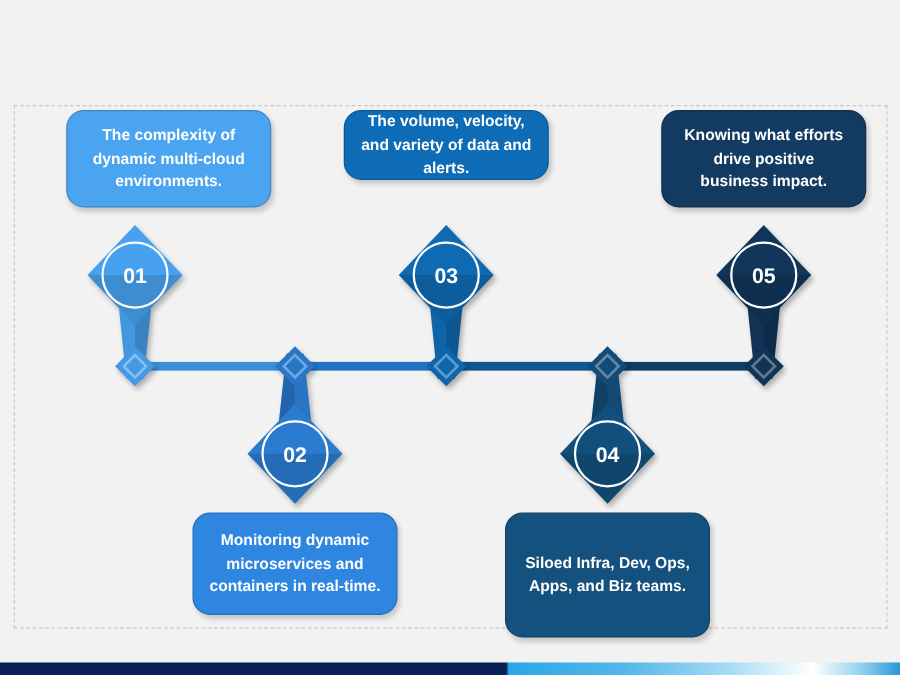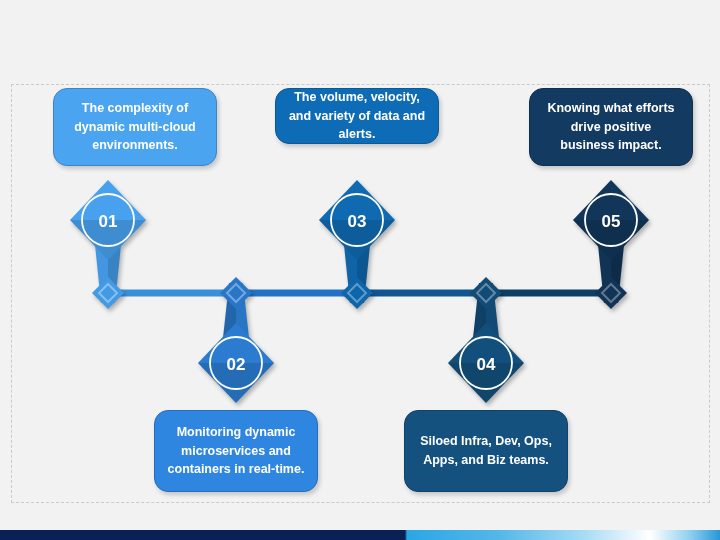--- a/index.html
+++ b/index.html
@@ -112,21 +112,21 @@
   <div id="boxes">
       <div class="challenge-box" style="left: 26px; top: 88px; height: 78px; background: rgb(74, 164, 240); border: 1.5px solid rgb(61, 134, 197); margin-left: 27px;">
         <span>The complexity of dynamic multi-cloud environments.</span>
       </div>
       <div class="challenge-box" style="left: 154px; top: 410px; height: 82px; background: rgb(47, 134, 224); border: 1.5px solid rgb(39, 110, 184);">
         <span>Monitoring dynamic microservices and containers in real-time.</span>
       </div>
       <div class="challenge-box" style="left: 275px; top: 88px; height: 56px; background: rgb(14, 108, 182); border: 1.5px solid rgb(11, 89, 149);">
         <span>The volume, velocity, and variety of data and alerts.</span>
       </div>
-      <div class="challenge-box" style="left: 404px; top: 410px; height: 82px; background: rgb(21, 81, 126); border: 1.5px solid rgb(17, 66, 103);">
+      <div class="challenge-box" style="left: 404px; top: 410px; height: 100px; background: rgb(21, 81, 126); border: 1.5px solid rgb(17, 66, 103);">
         <span>Siloed Infra, Dev, Ops, Apps, and Biz teams.</span>
       </div>
       <div class="challenge-box" style="left: 529px; top: 88px; height: 78px; background: rgb(19, 58, 96); border: 1.5px solid rgb(16, 48, 79); justify-content: center;">
         <span>Knowing what efforts drive positive business impact.</span>
       </div>
     </div>
 
   <div id="footer-bar" class="footer-bar" style="background: linear-gradient(90deg, rgb(10, 33, 85) 0px, rgb(10, 33, 85) 405px, rgb(42, 167, 229) 407px, rgb(85, 183, 233) 500px, rgb(168, 220, 245) 585px, rgb(255, 255, 255) 650px, rgb(143, 208, 239) 690px, rgb(40, 151, 213) 720px);"></div>
 
 </div>

